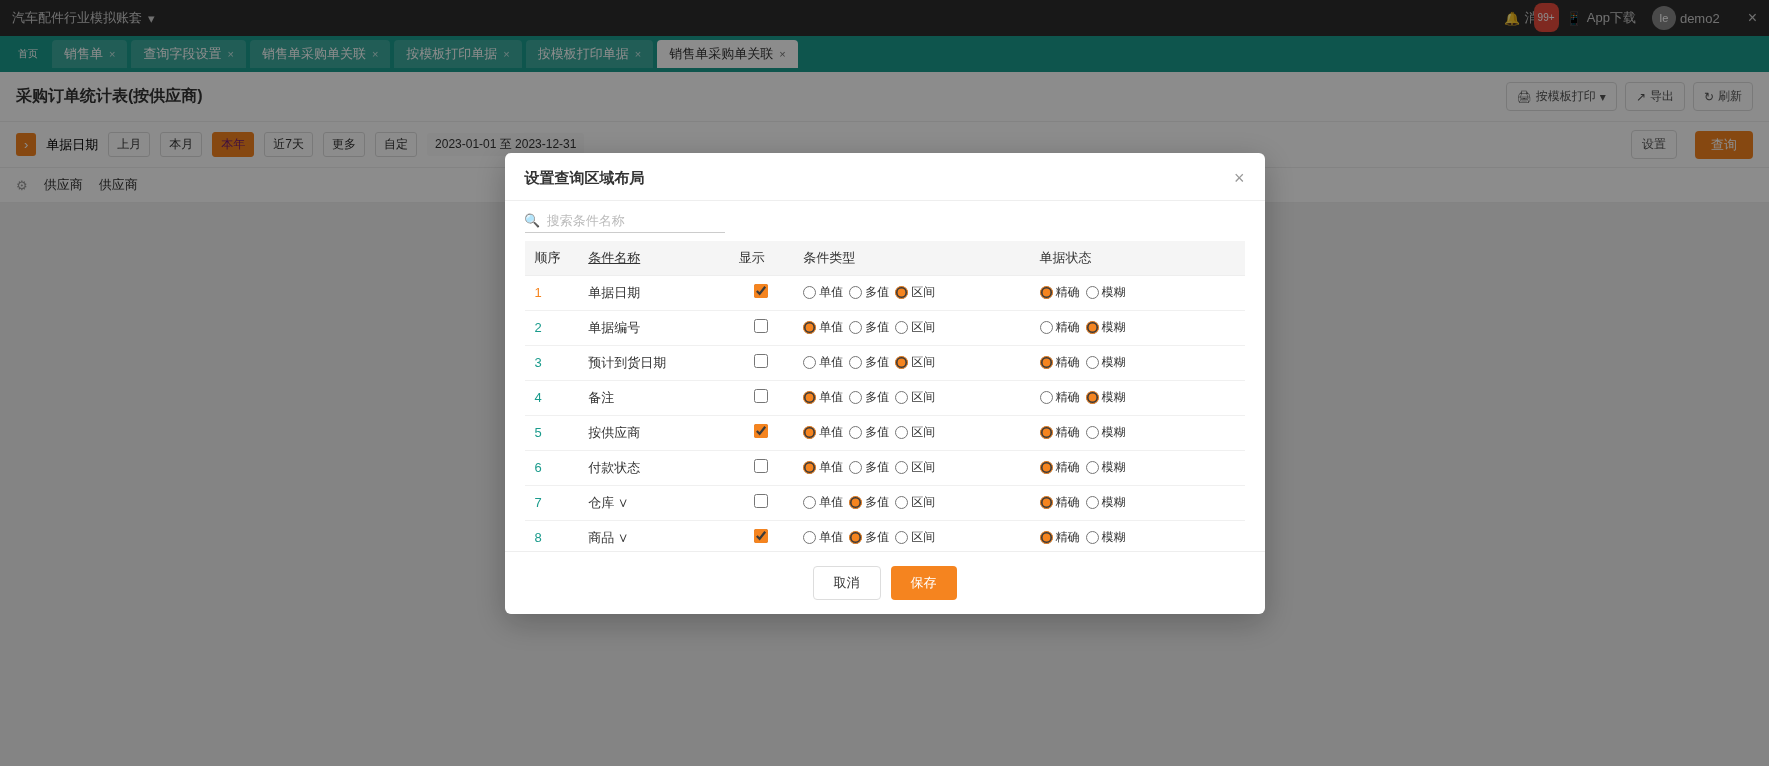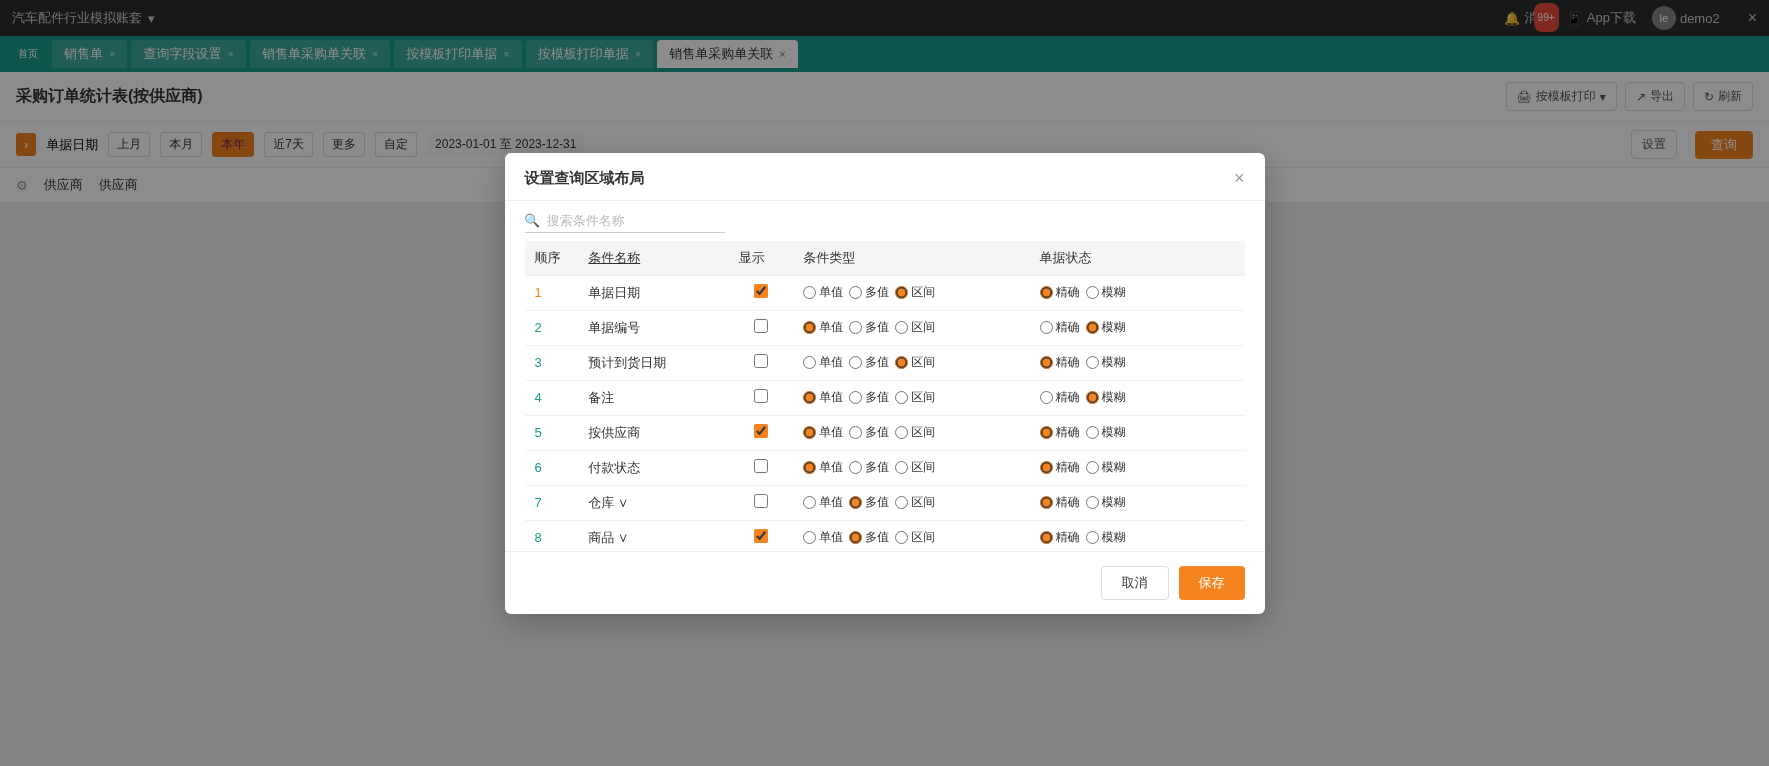--- a/index.html
+++ b/index.html
@@ -204,21 +204,21 @@
     
     .radio-group { display: flex; align-items: center; gap: 6px; }
     .radio-item { display: flex; align-items: center; gap: 3px; cursor: pointer; white-space: nowrap; }
     .radio-item input[type="radio"] { cursor: pointer; accent-color: #f5841f; margin: 0; width: 13px; height: 13px; }
 
     
     .dialog-footer {
       padding: 14px 20px;
       border-top: 1px solid #eee;
       display: flex;
-      justify-content: flex-end;
+      justify-content: center;
       gap: 10px;
     }
     .btn-cancel {
       border: 1px solid #ddd;
       background: white;
       padding: 7px 20px;
       border-radius: 4px;
       cursor: pointer;
       font-size: 13px;
       color: #333;

